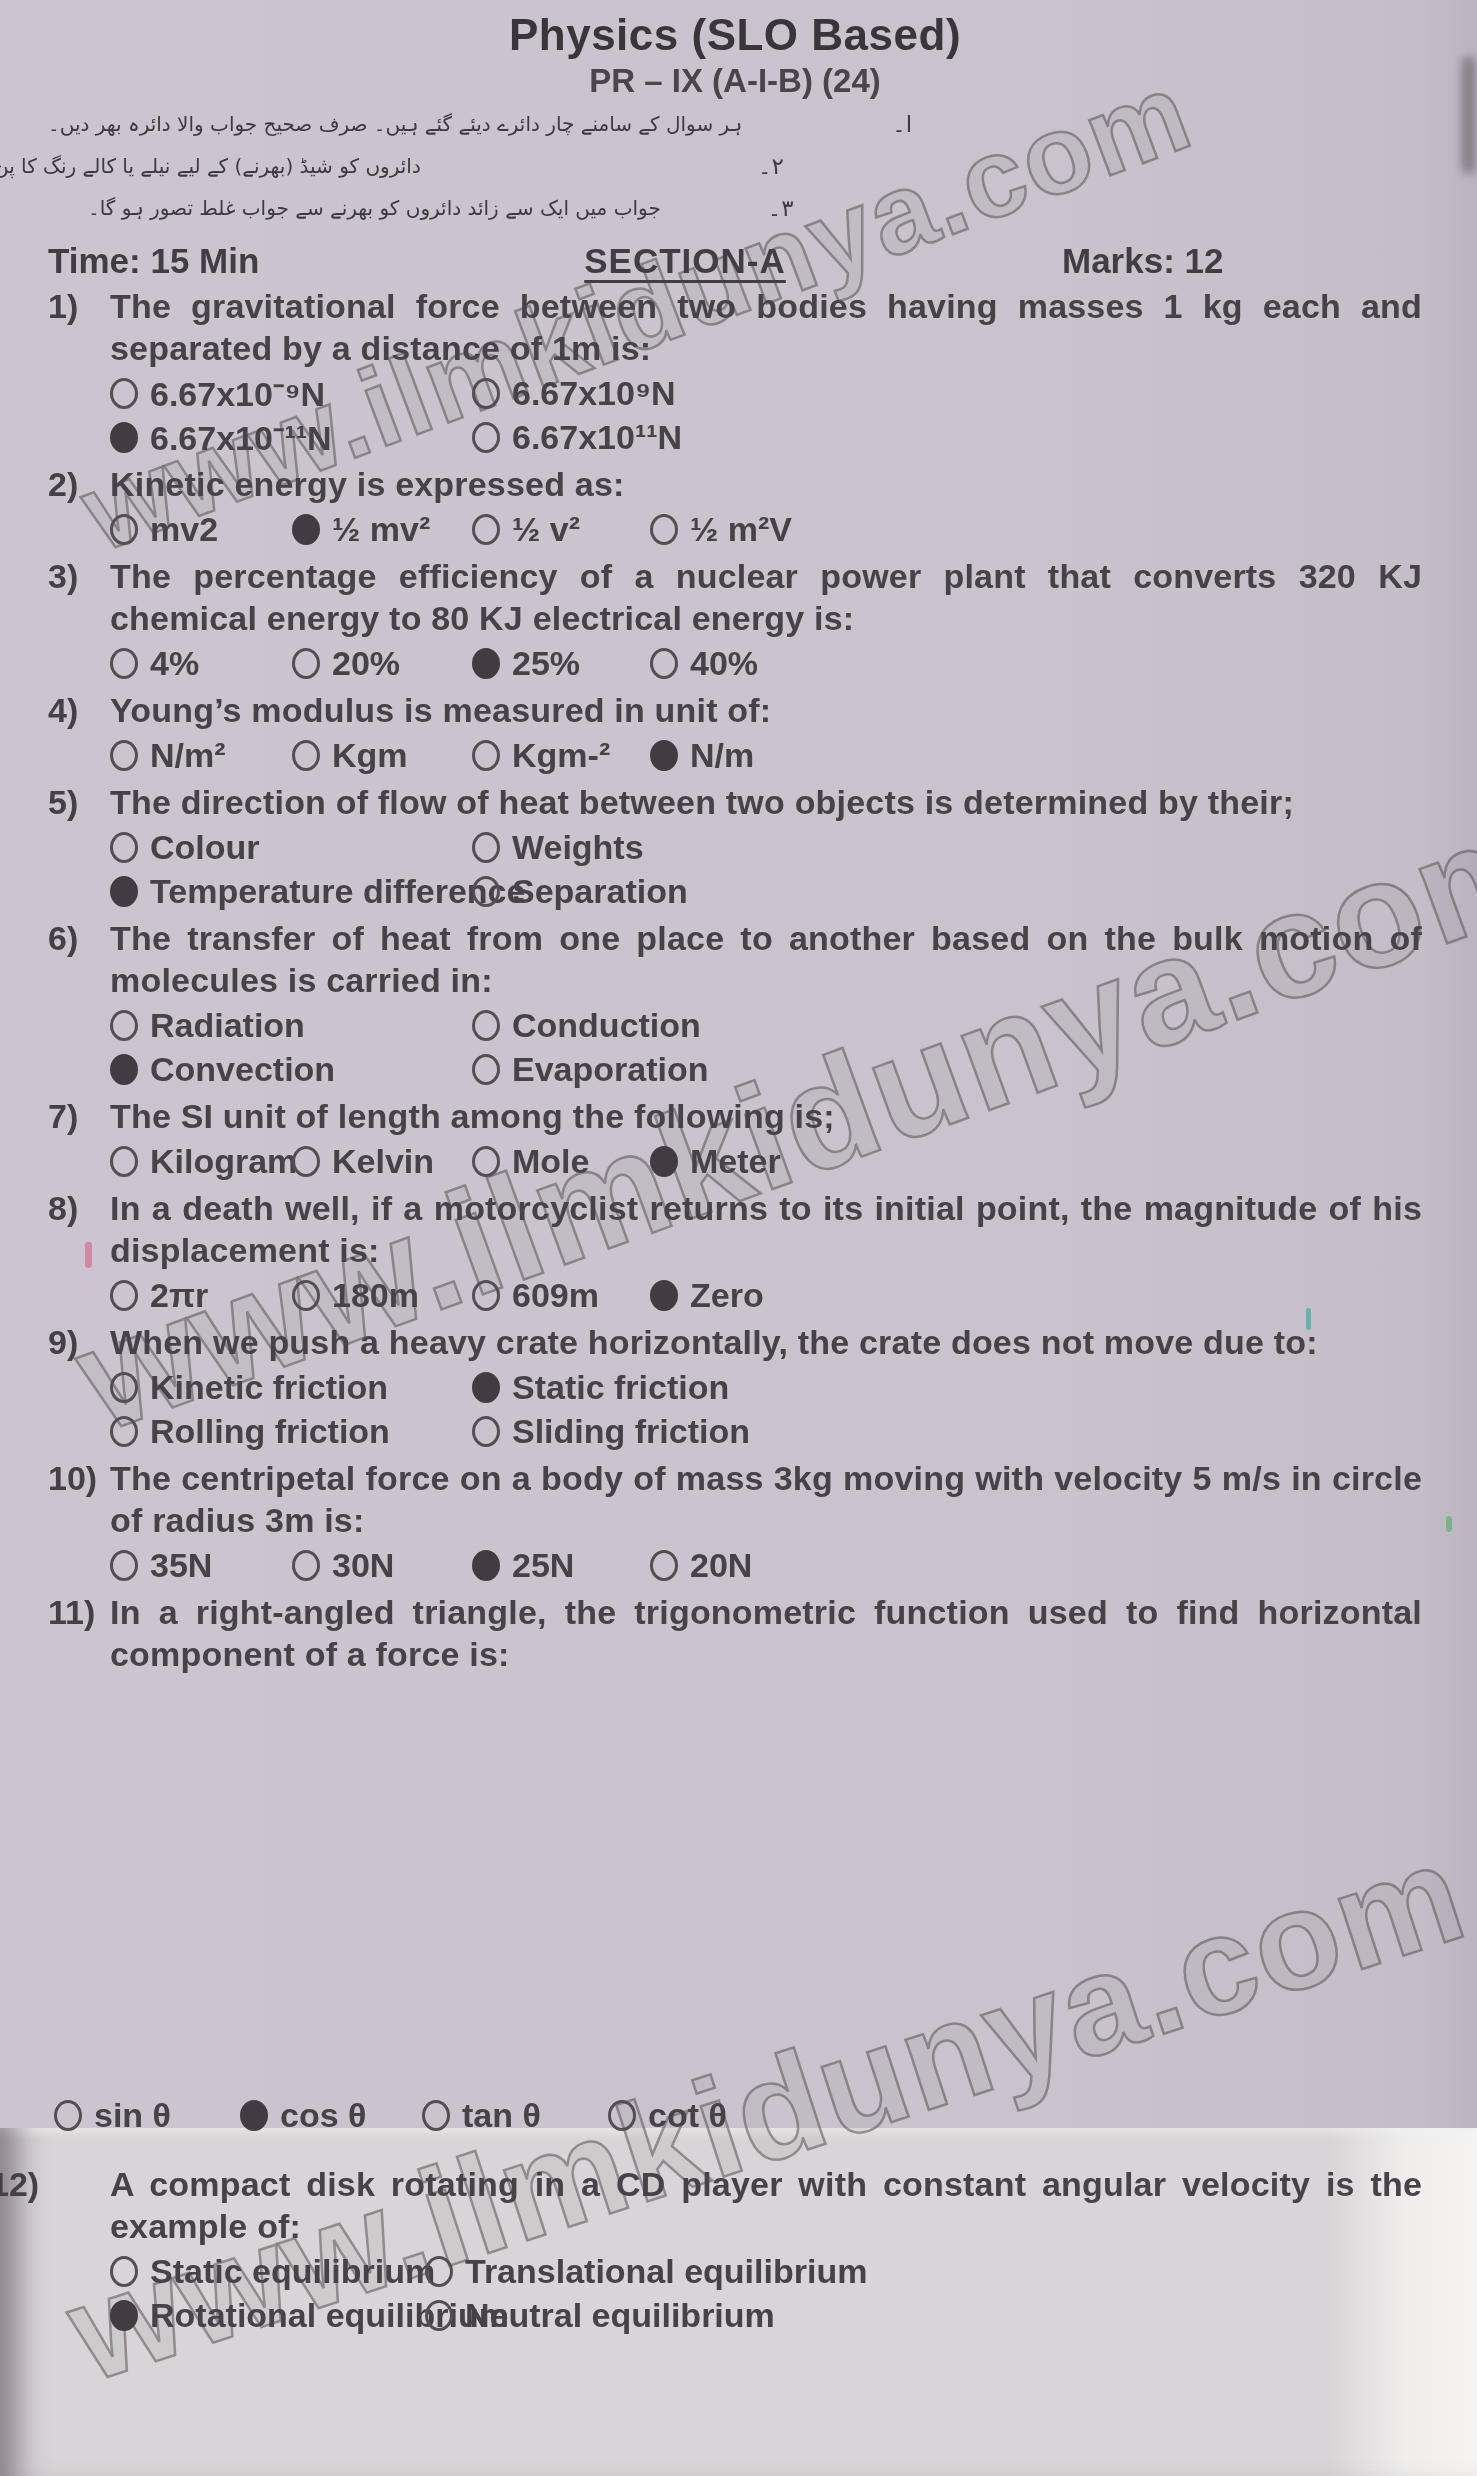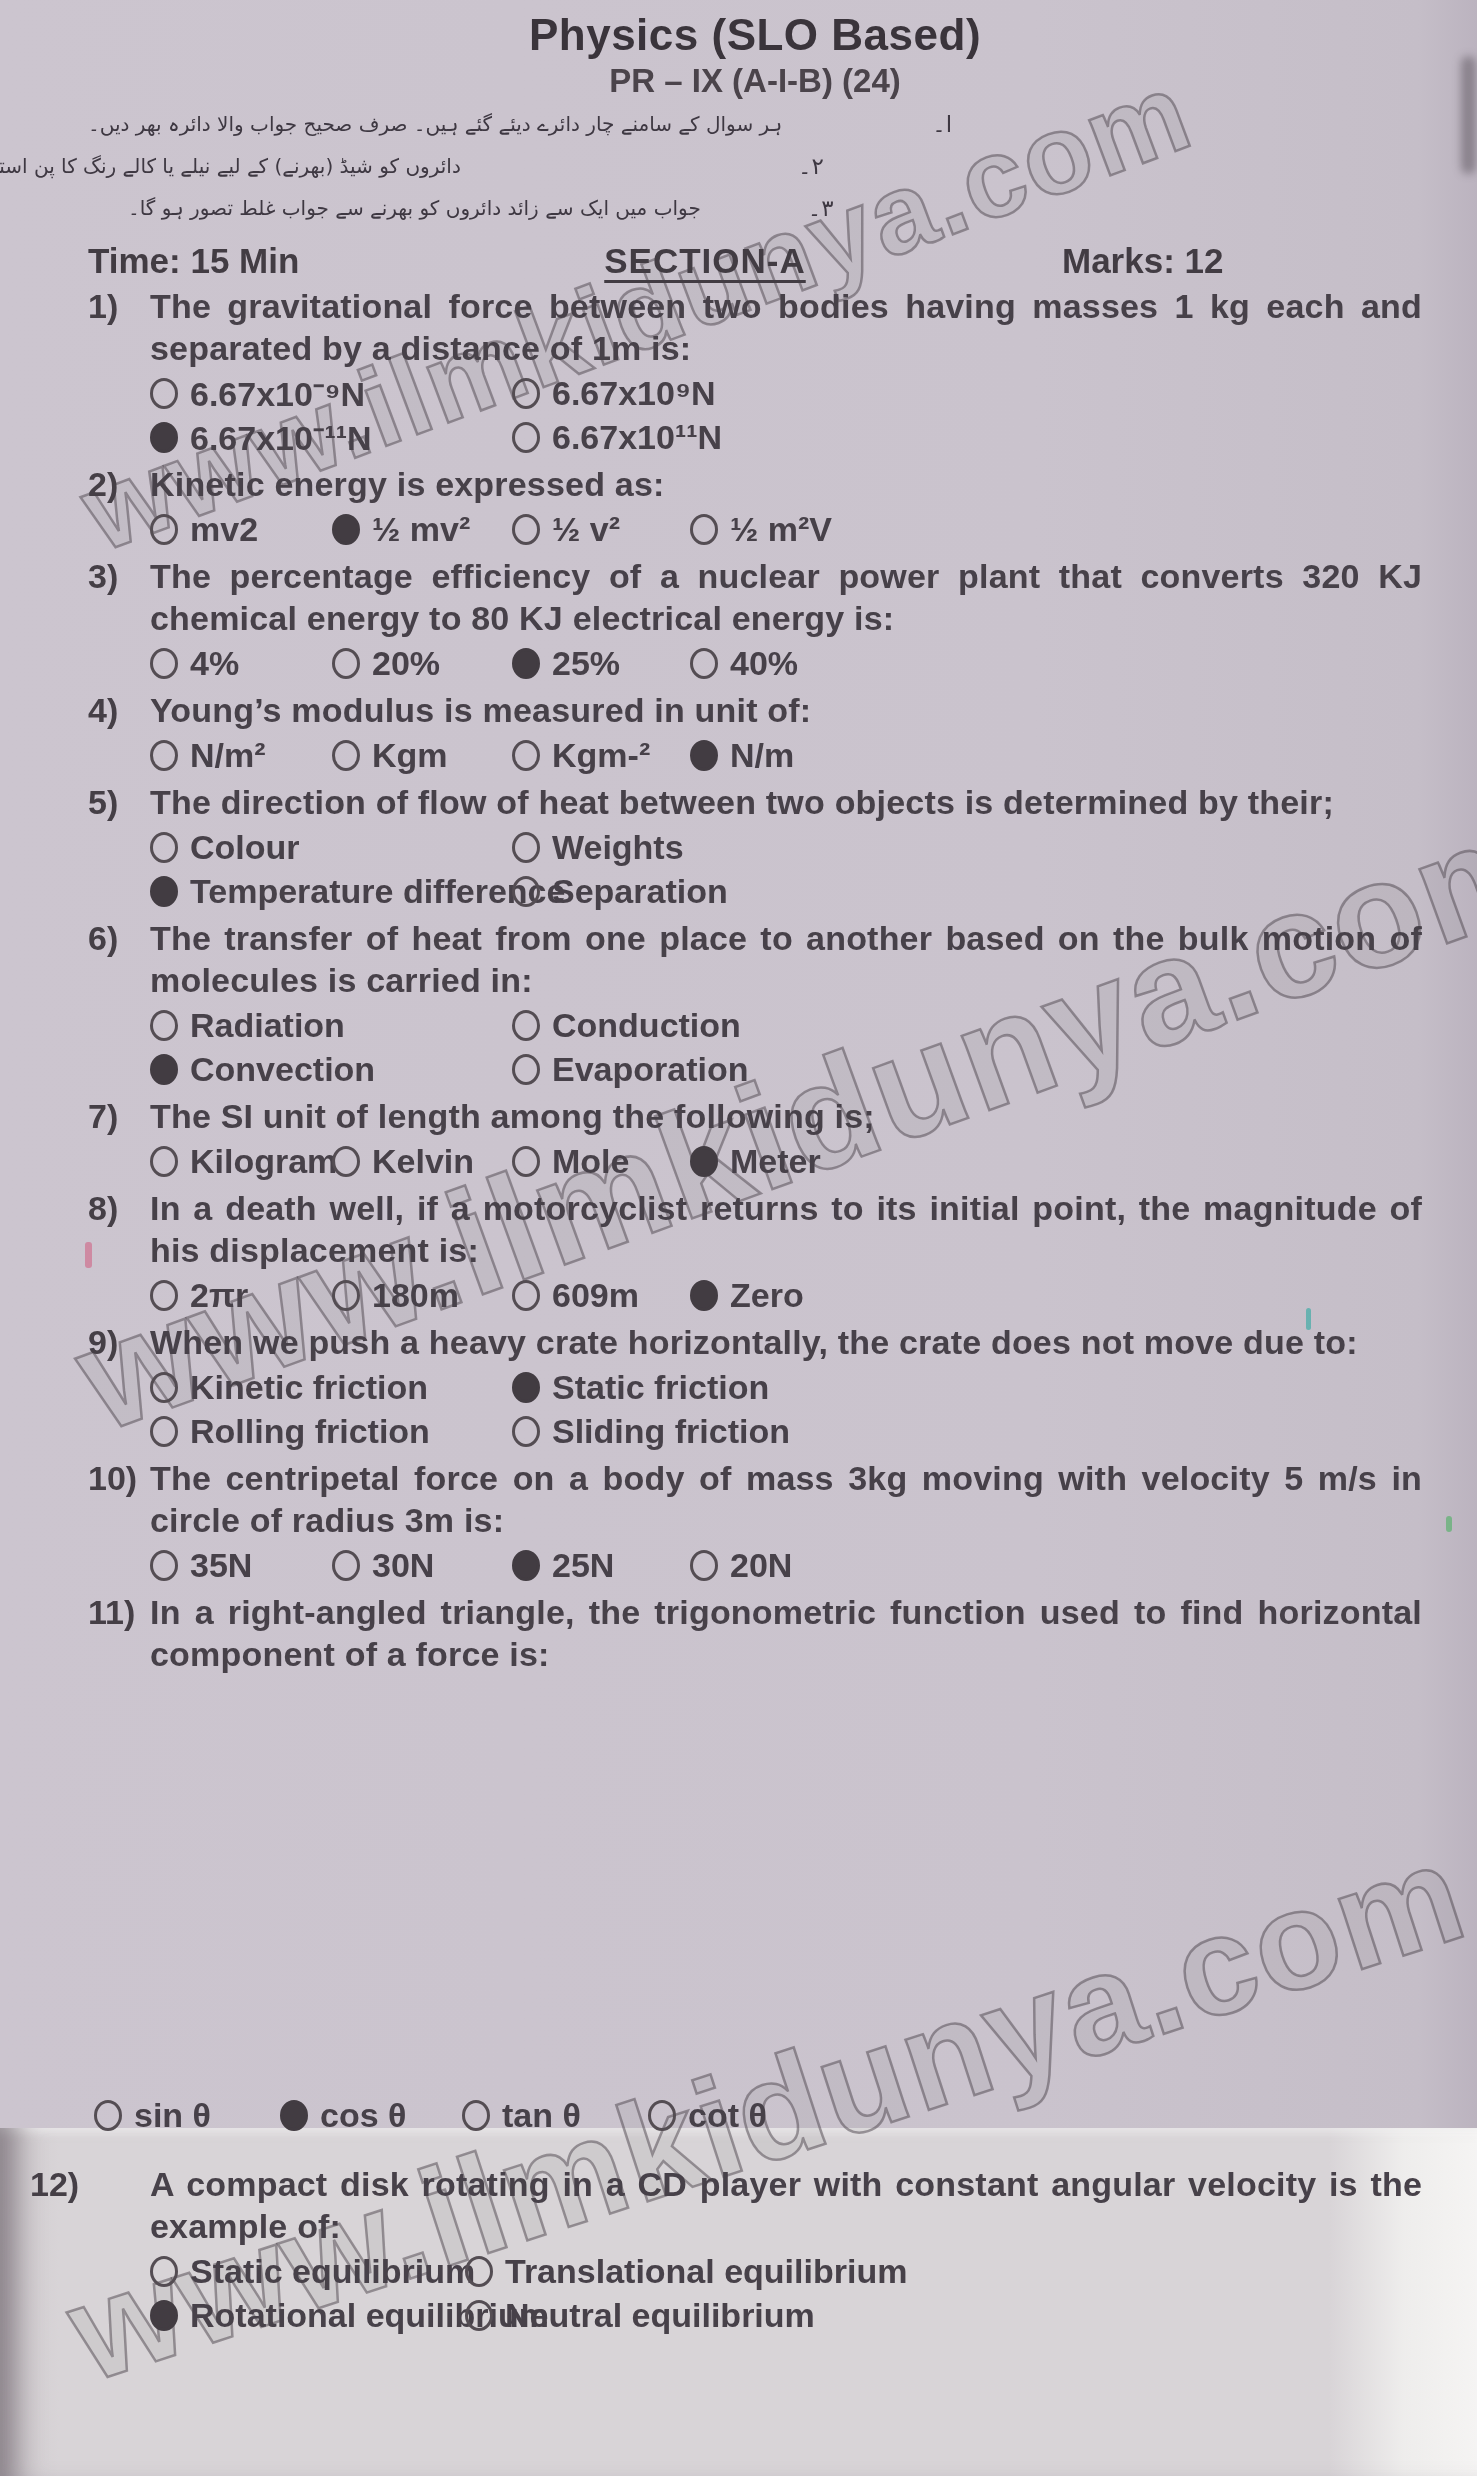--- a/index.html
+++ b/index.html
@@ -18,21 +18,21 @@
   .mark-green{left:1446px;top:1516px;width:6px;height:16px;background:#3fae57;opacity:.55;}
 
   
   .wm{position:absolute;z-index:1;font-weight:700;white-space:nowrap;letter-spacing:2px;
       color:rgba(90,82,90,.07);-webkit-text-stroke:2.5px rgba(78,70,78,.5);
       transform-origin:0 50%;font-family:"Liberation Sans",sans-serif;}
   .wm1{font-size:112px;left:88px;top:452px;transform:rotate(-20.5deg);}
   .wm2{font-size:150px;left:85px;top:1298px;transform:rotate(-20deg);}
   .wm3{font-size:140px;left:75px;top:2256px;transform:rotate(-18deg);}
 
-  .content{position:relative;z-index:2;padding:10px 55px 0 88px;color:#4b4449;}
+  .content{position:relative;z-index:2;padding:10px 55px 0 48px;color:#4b4449;}
   .title{text-align:center;font-size:44px;font-weight:700;color:#3a343b;letter-spacing:.5px;}
   .subtitle{text-align:center;font-size:33px;font-weight:600;color:#4b444b;margin-top:2px;}
 
   .inst{margin-top:3px;}
   .inst-row{display:flex;justify-content:flex-end;align-items:center;direction:rtl;height:42px;}
   .inst-text{font-size:20px;color:#3e3842;font-family:"DejaVu Sans",sans-serif;}
   .inst-num{font-size:23px;color:#3e3842;width:44px;text-align:center;flex:none;margin-left:138px;
             font-family:"DejaVu Sans",sans-serif;}
   .inst-row.r2 .inst-text{transform:translateX(-190px);}
   .inst-row.r3 .inst-text{transform:translateX(40px);}

